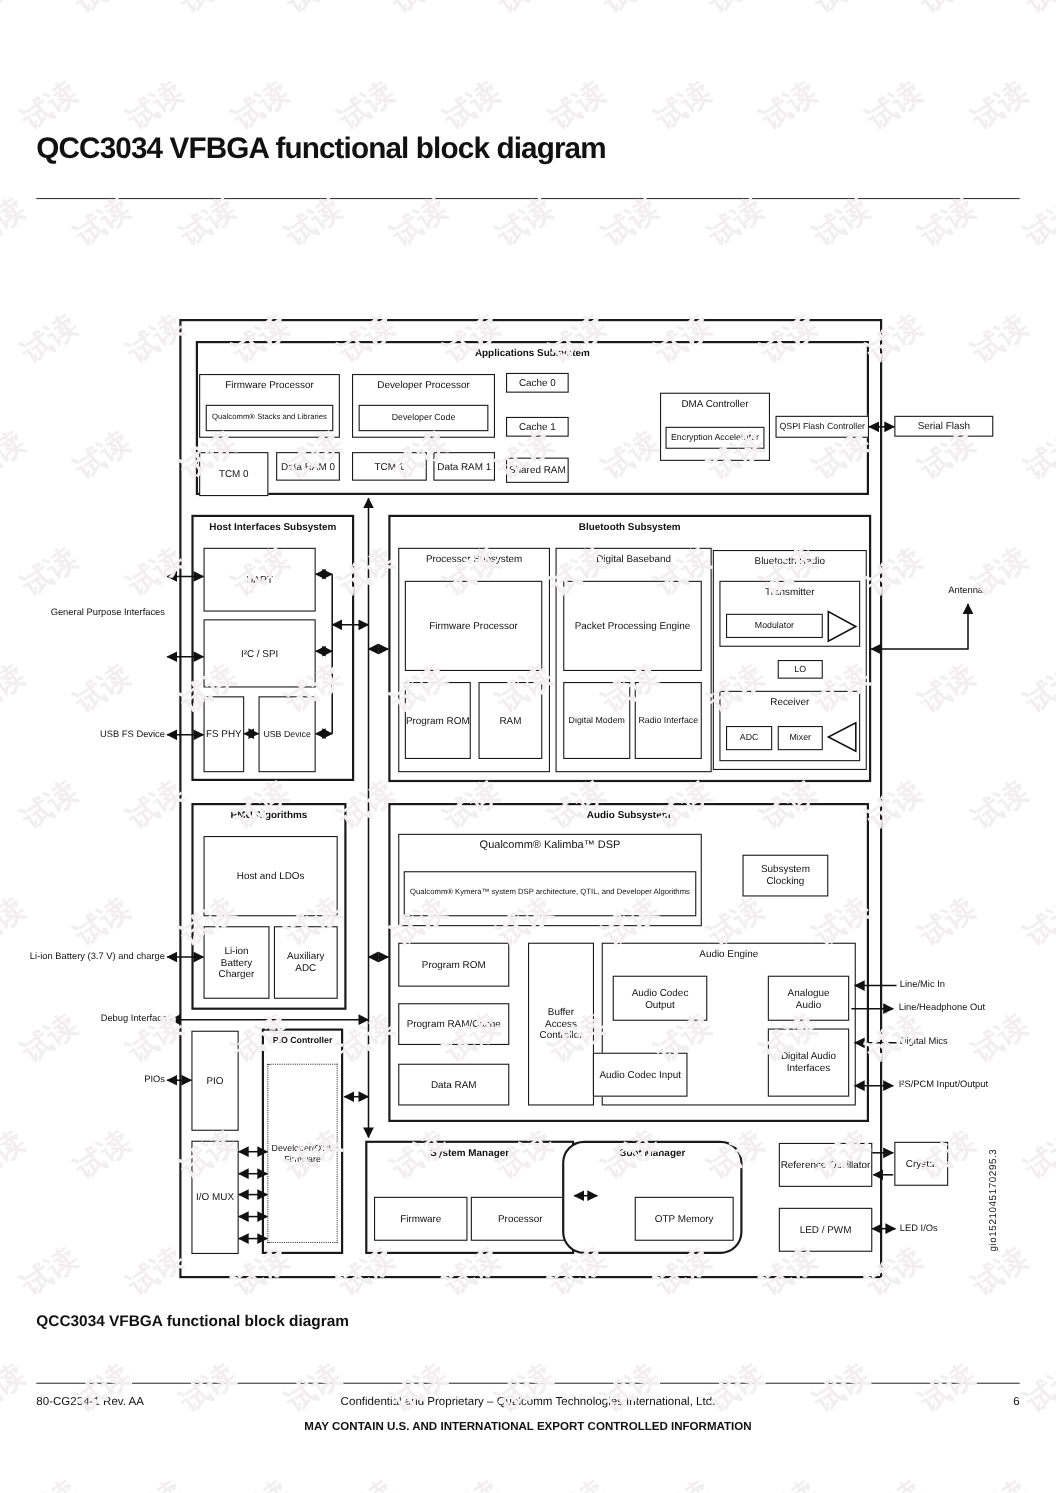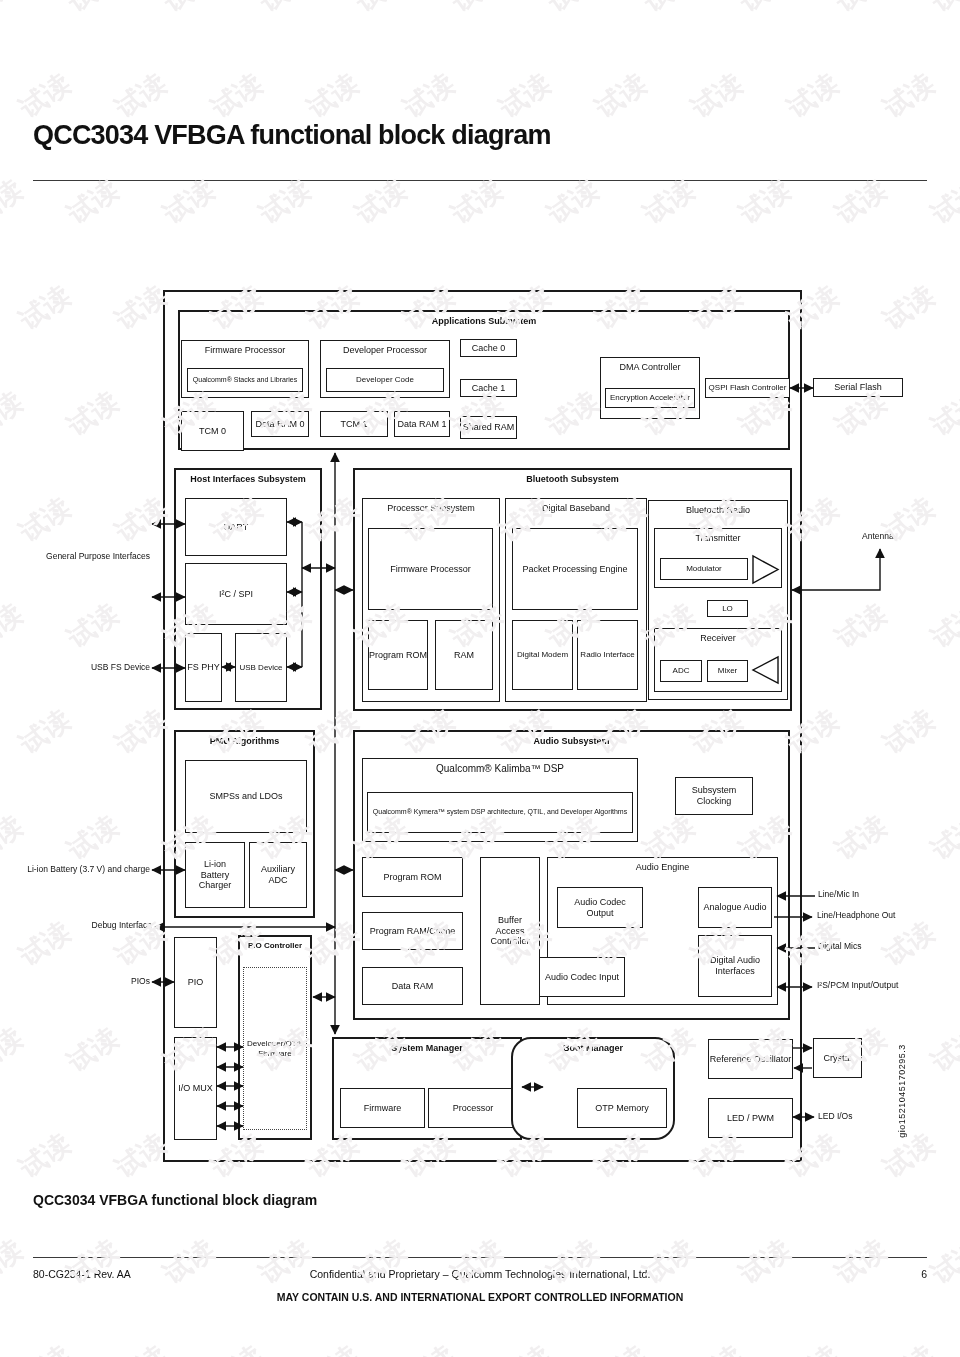--- a/index.html
+++ b/index.html
@@ -110,42 +110,42 @@
   <div class="box s8" style="left:707px;top:600px;width:41px;height:17px;">LO</div>
   <div class="box ct" style="left:654px;top:628px;width:128px;height:64px;">
     <div class="bt">Receiver</div>
   </div>
   <div class="box s8" style="left:660px;top:660px;width:42px;height:22px;">ADC</div>
   <div class="box s8" style="left:707px;top:660px;width:41px;height:22px;">Mixer</div>
 
   <div class="box sub ct" style="left:174px;top:730px;width:141px;height:188px;background:transparent;">
     <div class="bt b">PMU Algorithms</div>
   </div>
-  <div class="box mid" style="left:185px;top:760px;width:122px;height:73px;">SMPSs and LDOs</div>
+  <div class="box mid" style="left:185px;top:760px;width:122px;height:73px;">Host and LDOs</div>
   <div class="box" style="left:185px;top:842px;width:60px;height:66px;padding:0 3px;">Li-ion Battery Charger</div>
   <div class="box" style="left:249px;top:842px;width:58px;height:66px;padding:0 3px;">Auxiliary ADC</div>
 
   <div class="box sub ct" style="left:353px;top:730px;width:437px;height:290px;background:transparent;">
     <div class="bt b">Audio Subsystem</div>
   </div>
   <div class="box mid ct" style="left:362px;top:758px;width:276px;height:84px;">
     <div class="bt" style="font-size:10px;">Qualcomm® Kalimba™ DSP</div>
   </div>
   <div class="box s7 nw" style="left:367px;top:792px;width:266px;height:41px;">Qualcomm® Kymera™  system DSP architecture, QTIL, and Developer Algorithms</div>
   <div class="box mid" style="left:675px;top:777px;width:78px;height:38px;padding:0 2px;">Subsystem Clocking</div>
   <div class="box" style="left:362px;top:857px;width:101px;height:40px;">Program ROM</div>
   <div class="box" style="left:362px;top:912px;width:101px;height:38px;">Program RAM/Cache</div>
   <div class="box" style="left:362px;top:967px;width:101px;height:38px;">Data RAM</div>
   <div class="box" style="left:480px;top:857px;width:60px;height:148px;padding:0 8px;">Buffer Access Controller</div>
   <div class="box mid ct" style="left:547px;top:857px;width:231px;height:148px;">
     <div class="bt">Audio Engine</div>
   </div>
   <div class="box" style="left:557px;top:887px;width:86px;height:41px;padding:0 4px;">Audio Codec Output</div>
   <div class="box" style="left:539px;top:957px;width:86px;height:40px;padding:0 4px;">Audio Codec Input</div>
-  <div class="box" style="left:698px;top:887px;width:74px;height:41px;padding:0 0;">Analogue Audio</div>
+  <div class="box" style="left:698px;top:887px;width:74px;height:41px;padding:0 12px;">Analogue Audio</div>
   <div class="box" style="left:698px;top:935px;width:74px;height:62px;padding:0 8px;">Digital Audio Interfaces</div>
 
   <div class="box mid" style="left:174px;top:937px;width:43px;height:91px;">PIO</div>
   <div class="box mid" style="left:174px;top:1037px;width:43px;height:103px;">I/O MUX</div>
   <div class="box sub ct" style="left:238px;top:935px;width:74px;height:205px;">
     <div class="bt b s8">PIO Controller</div>
   </div>
   <div class="box dash s8" style="left:243px;top:967px;width:64px;height:163px;padding:0 6px;">Developer/QTIL Firmware</div>
 
   <div class="box sub ct" style="left:332px;top:1037px;width:190px;height:103px;">

